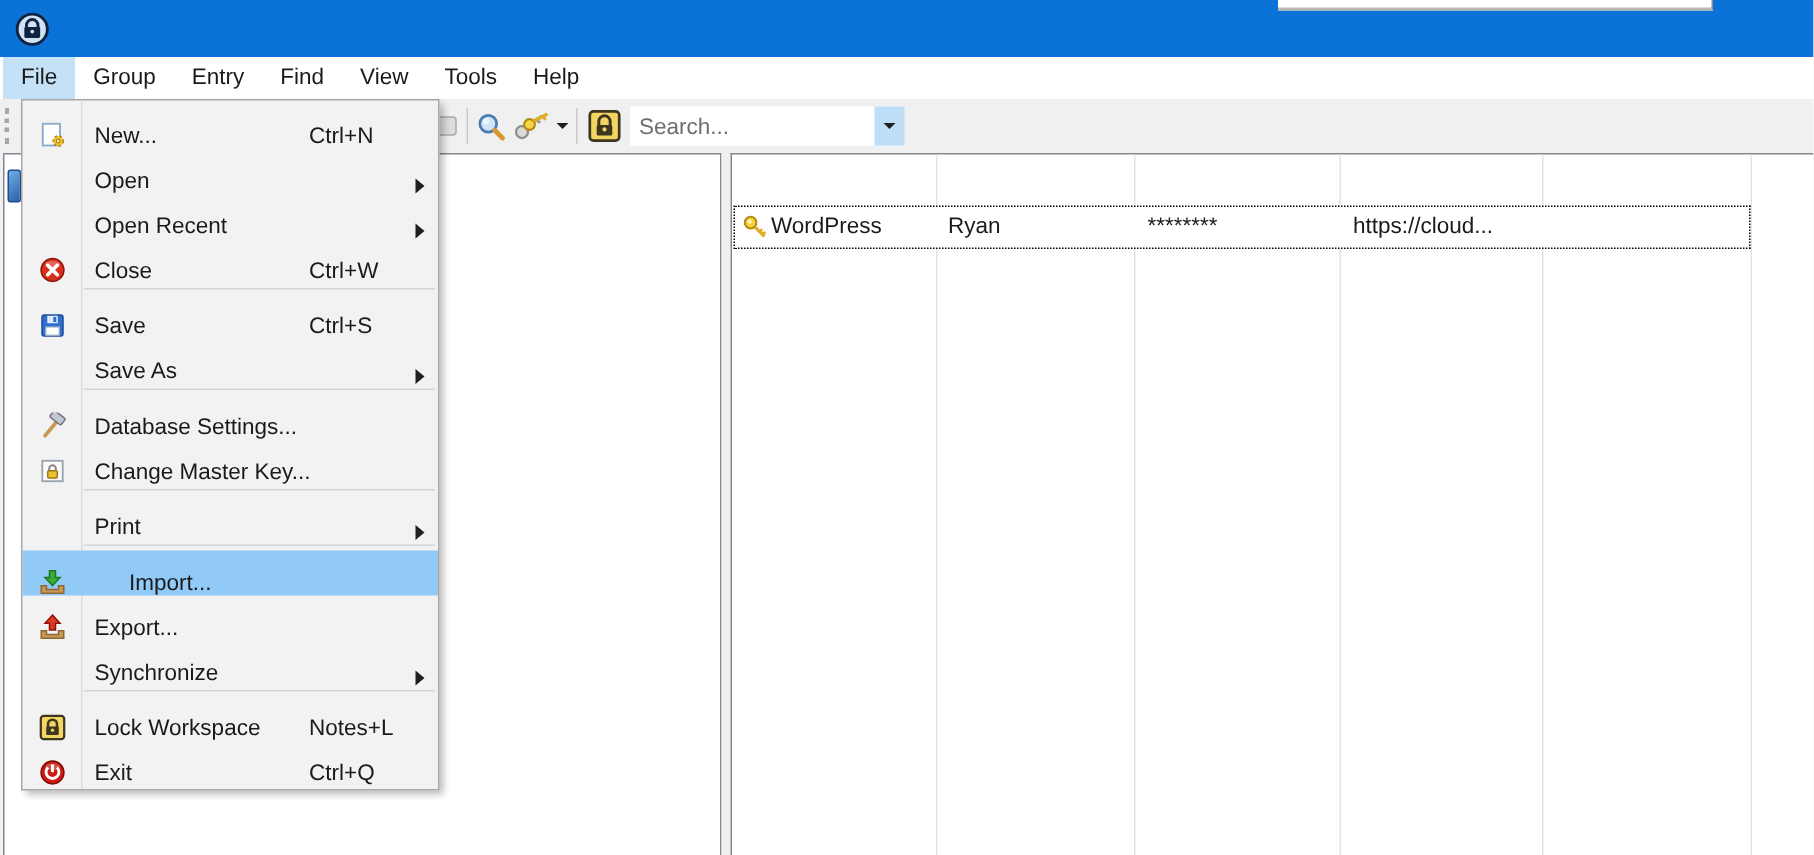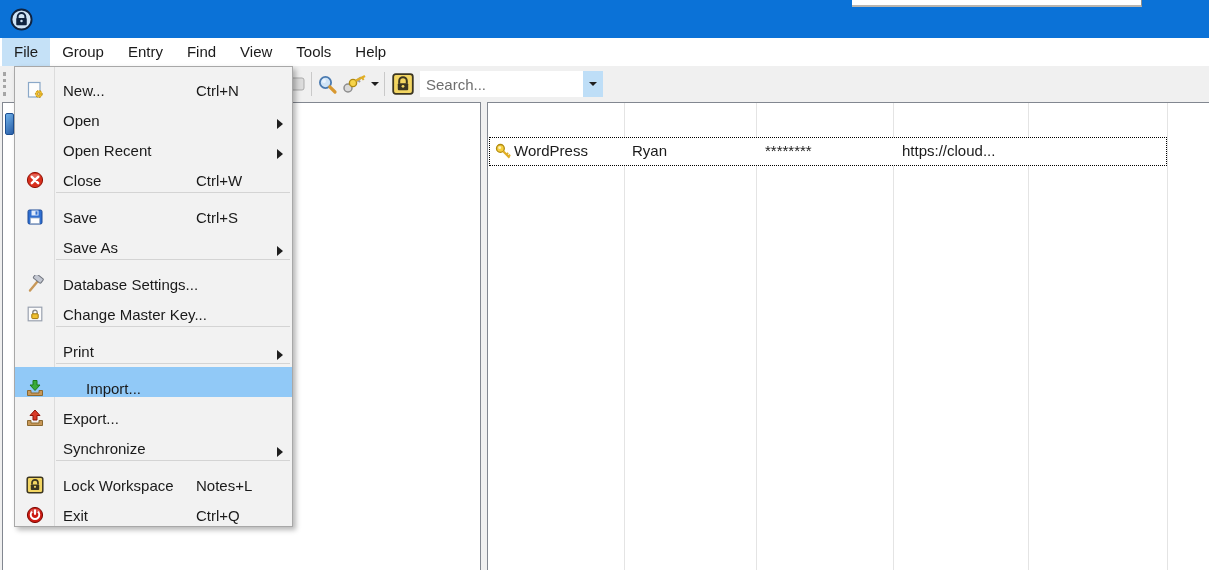--- a/index.html
+++ b/index.html
@@ -90,21 +90,21 @@
   .file-menu {
     position:absolute; left:14px; top:66px; width:279px; z-index:20;
     background:#f2f2f2; border:1px solid #a8a8a8; padding:2px 0;
     box-shadow:3px 3px 5px rgba(0,0,0,.28);
   }
   .fm-gutter-line { position:absolute; left:39px; top:0; bottom:0; width:1px; background:#dcdcdc; }
   .menu-item { position:relative; height:30px; display:flex; align-items:flex-end; cursor:default; }
   .menu-item.highlight { background:#91c9f7;gap:23px; }
   .mi-iconbox { width:39px; flex:0 0 39px; display:flex; align-items:center; justify-content:center; }
   .mi-label { margin-left:9px; white-space:nowrap; }
-  .mi-shortcut { position:absolute; left:181px; white-space:nowrap; }
+  .mi-shortcut { position:absolute; left:191px; white-space:nowrap; }
   .mi-arrow {
     position:absolute; right:9px; width:0; height:0;
     border-top:5px solid transparent; border-bottom:5px solid transparent;
     border-left:6px solid #1f1f1f;
   }
   .menu-sep { border-top:1px solid #d4d4d4; margin:3px 2px 3px 41px; height:0; }
   .mi-icon { width:18px; height:18px; display:block; }
 </style>
 </head>
 <body>

